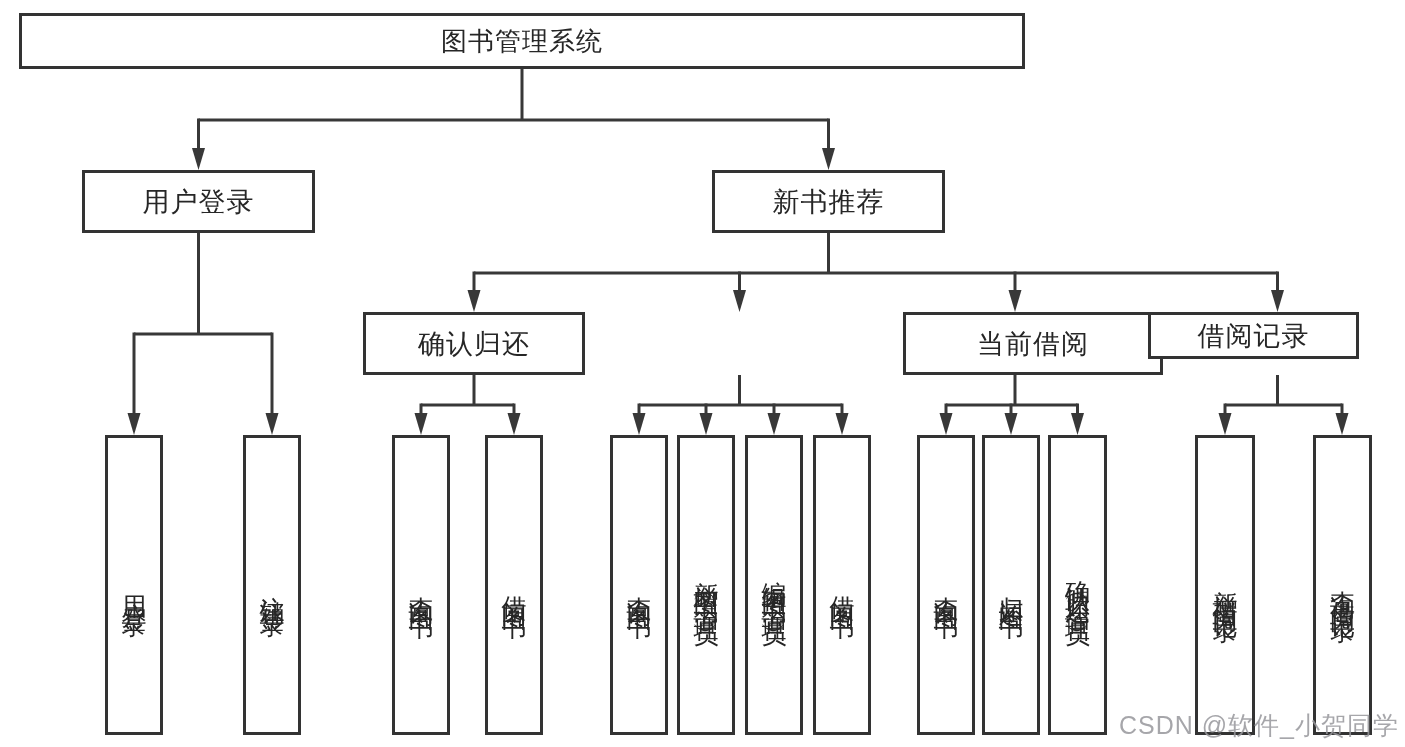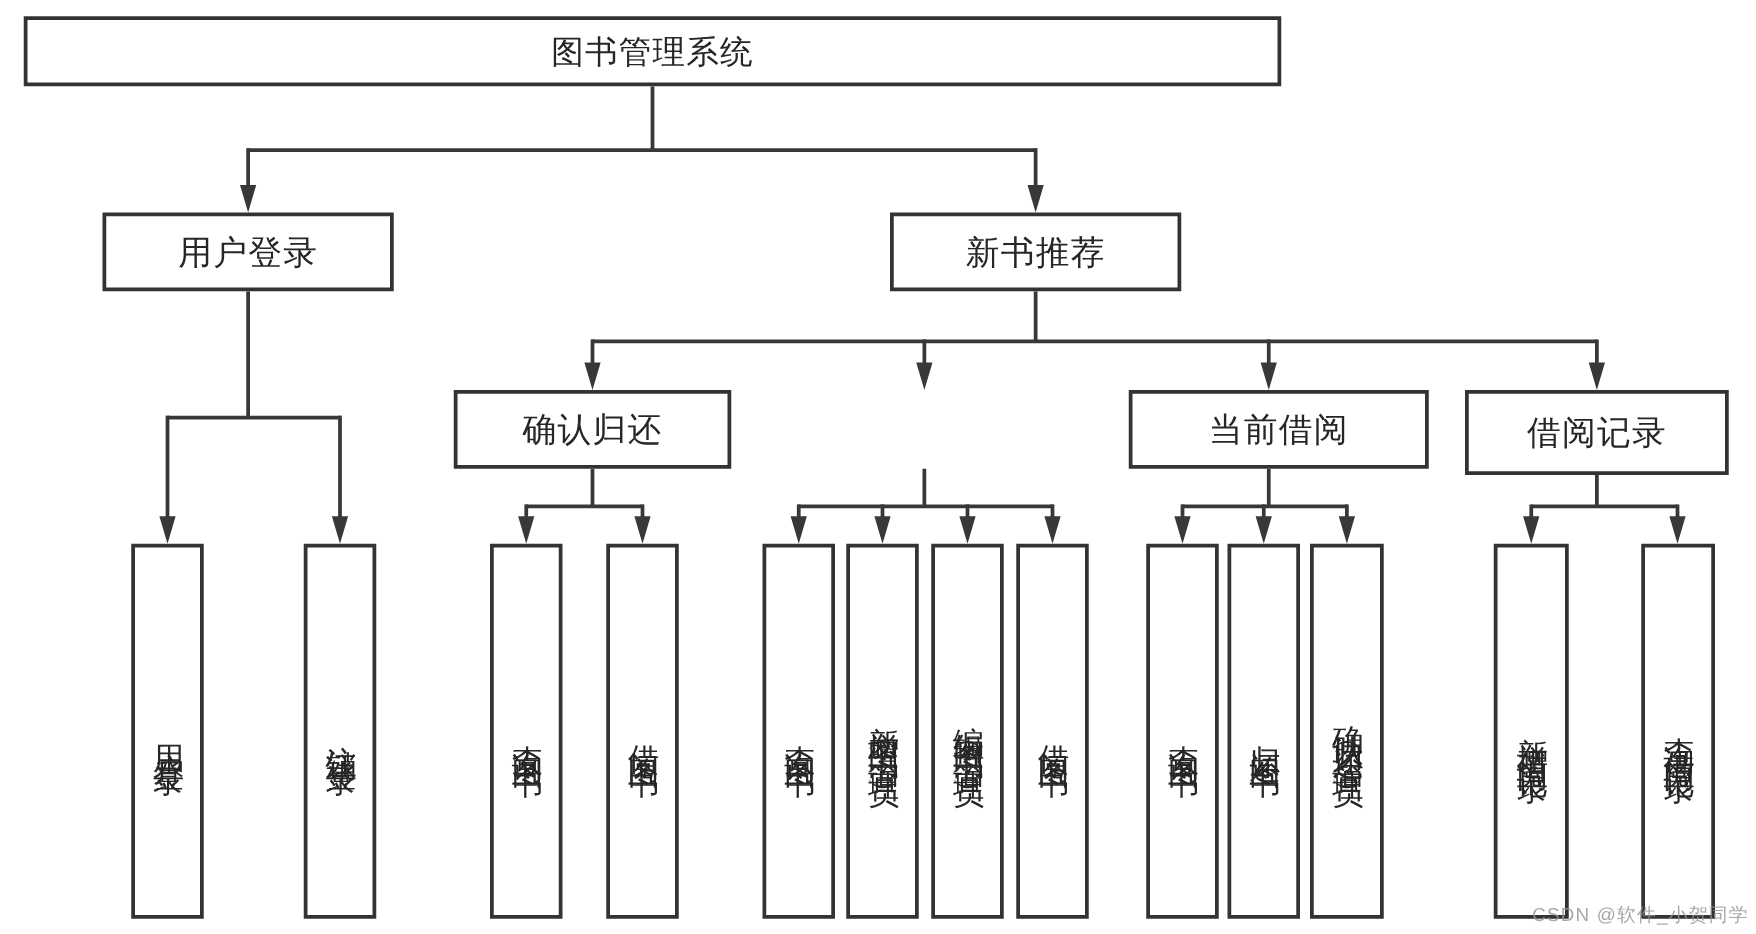--- a/index.html
+++ b/index.html
@@ -39,21 +39,21 @@
   .box.v .vtext{
     writing-mode:vertical-rl;
     line-height:1.15;
     letter-spacing:6px;
     margin-top:6px;
   }
   #watermark{
     position:absolute;right:6px;bottom:5px;
     z-index:3;
     color:var(--wm);
-    font-size:15px;
+    font-size:25px;
     letter-spacing:1px;
     opacity:.85;
   }
 </style>
 </head>
 <body>
 
 <div id="canvas">
 
   <svg id="connectors" viewBox="0 0 1405 747" xmlns="http://www.w3.org/2000/svg">
@@ -103,22 +103,22 @@
       <path d="M1342 403.5 V417"></path>
       <polygon points="1335.5,413 1348.5,413 1342,435"></polygon>
     </svg>
 
   <div class="box h title" style="left:19px;top:13px;width:1006px;height:56px">图书管理系统</div>
 
   <div class="box h" style="left:82px;top:170px;width:233px;height:63px">用户登录</div>
   <div class="box h" style="left:712px;top:170px;width:233px;height:63px">新书推荐</div>
 
   <div class="box h" style="left:363px;top:312px;width:222px;height:63px">确认归还</div>
-  <div class="box h" style="left:903px;top:312px;width:240px;height:63px">当前借阅</div>
-  <div class="box h" style="left:1172px;top:312px;width:211px;height:68px">借阅记录</div>
+  <div class="box h" style="left:903px;top:312px;width:260px;height:63px">当前借阅</div>
+  <div class="box h" style="left:1148px;top:312px;width:211px;height:47px">借阅记录</div>
 
   <div class="box v" style="left:105px;top:435px;width:58px;height:300px">
     <span class="vtext">用户登录</span>
   </div>
   <div class="box v" style="left:243px;top:435px;width:58px;height:300px">
     <span class="vtext">注销登录</span>
   </div>
 
   <div class="box v" style="left:392px;top:435px;width:58px;height:300px">
     <span class="vtext">查询图书</span>

